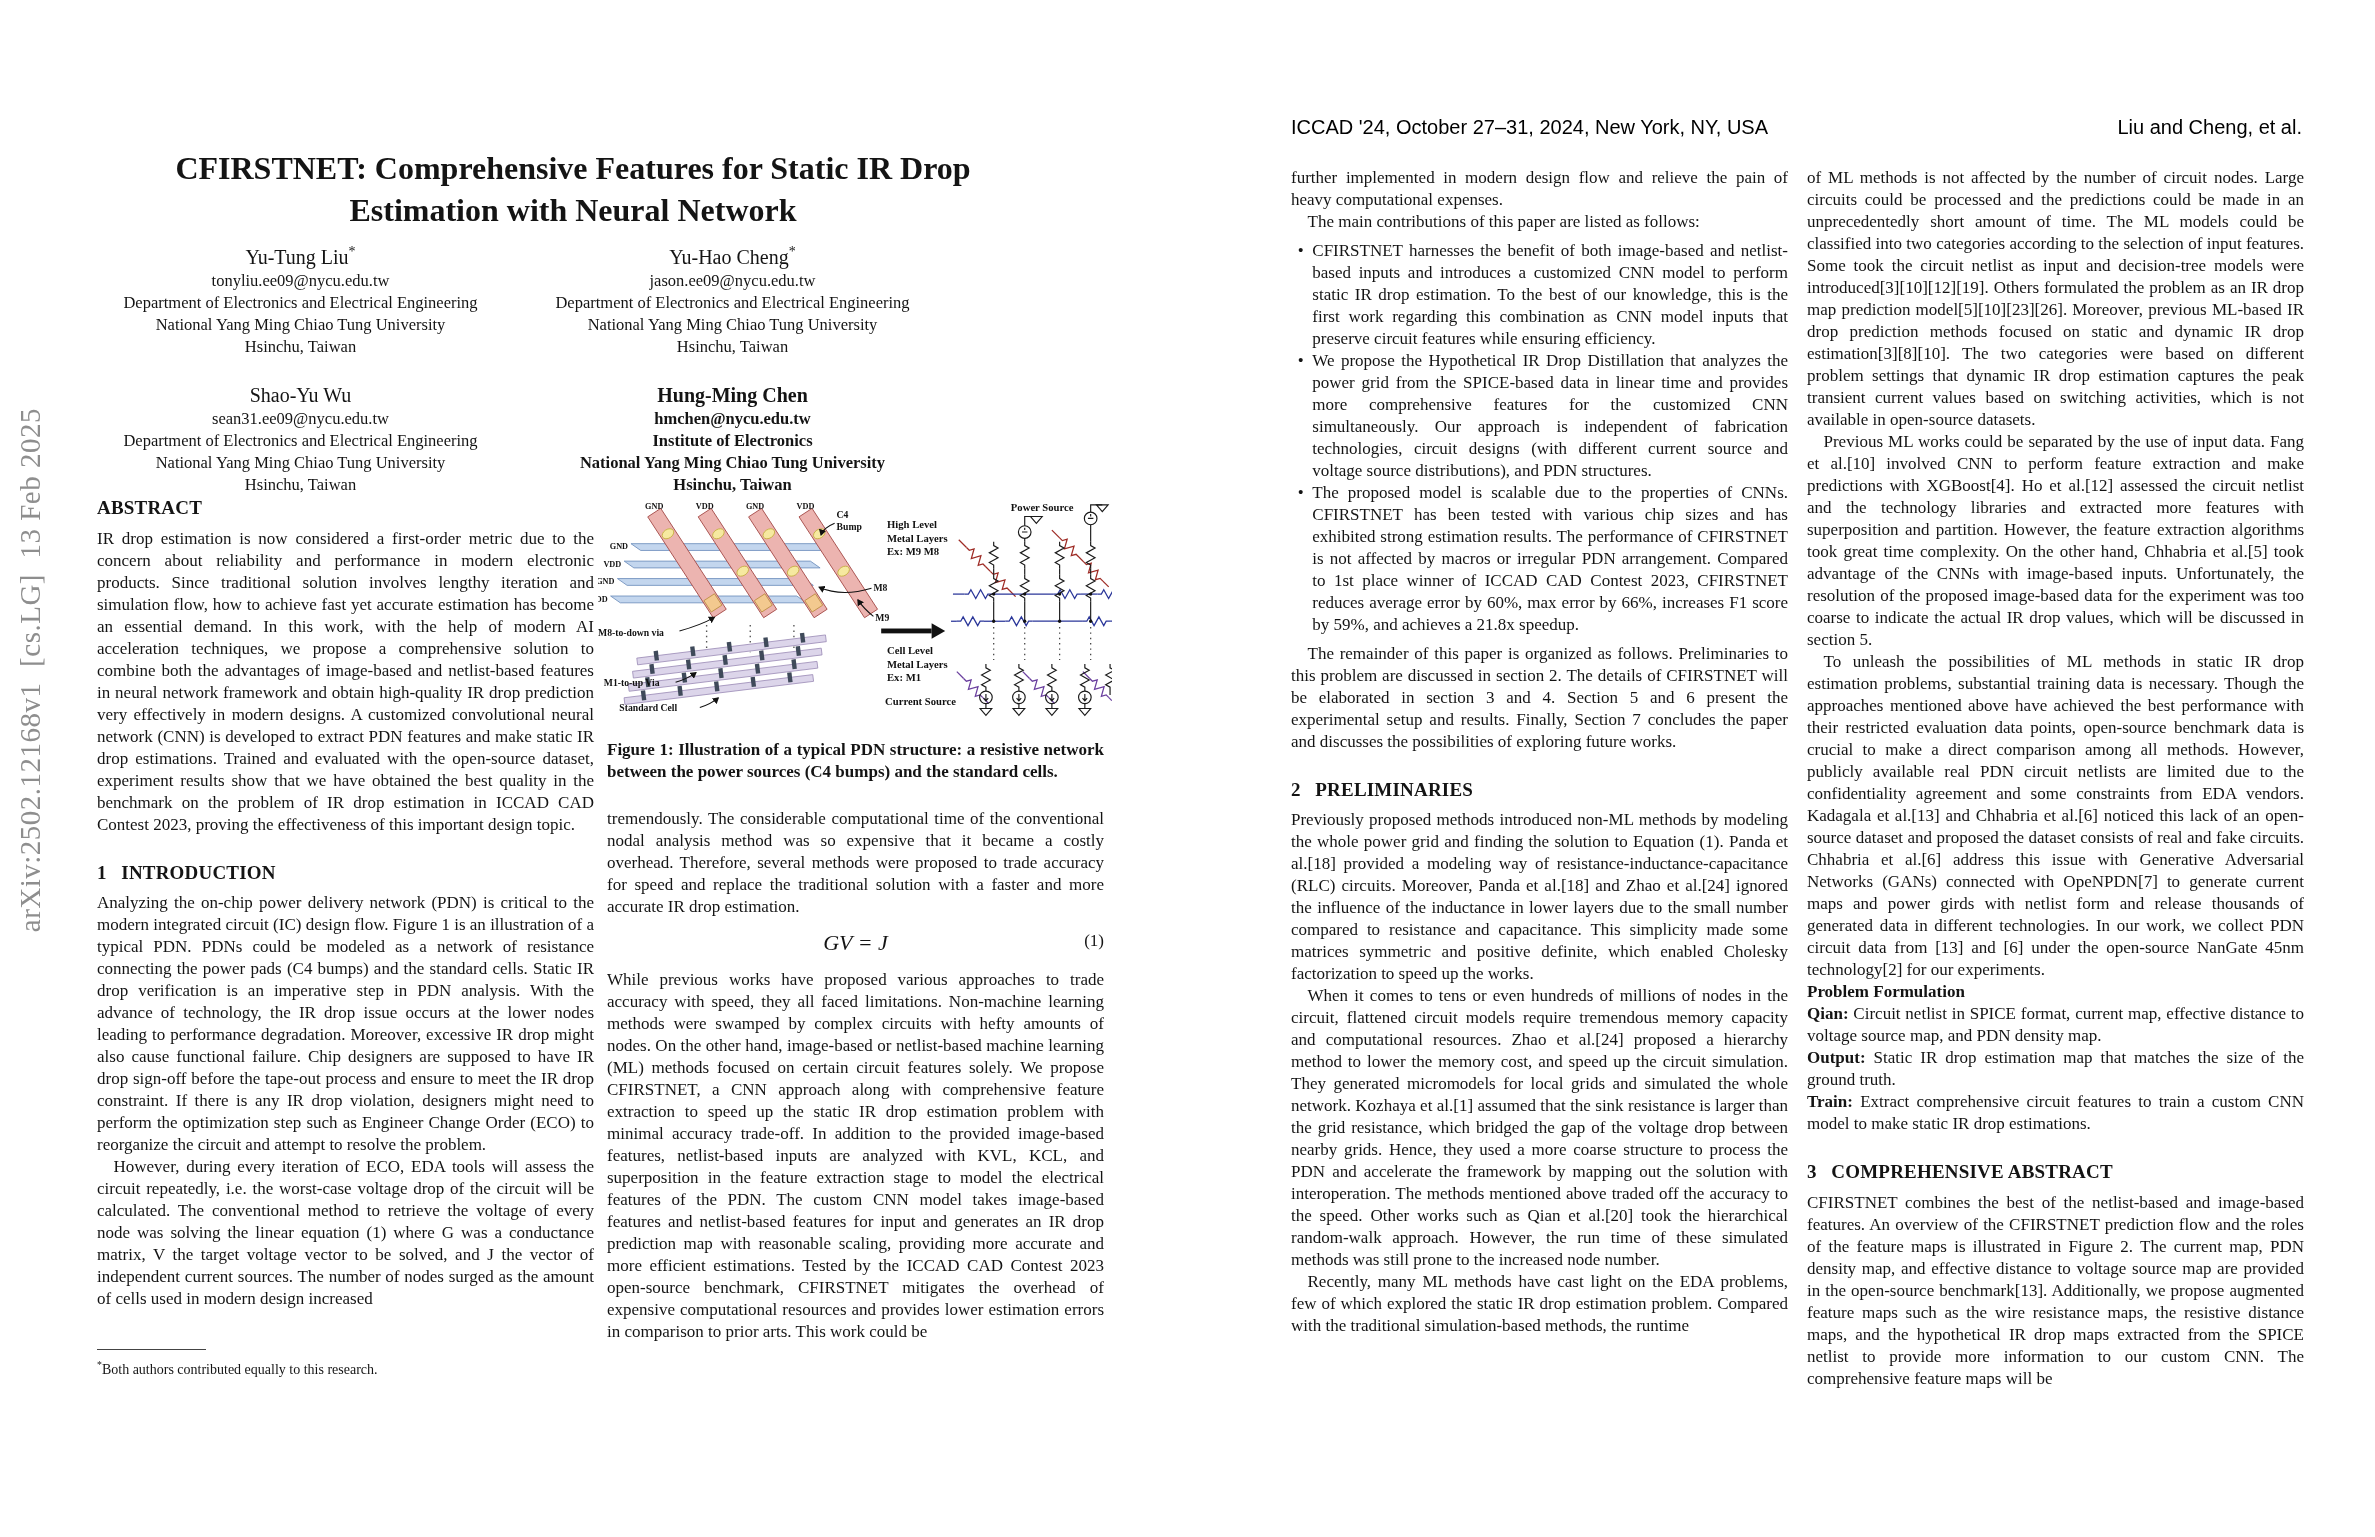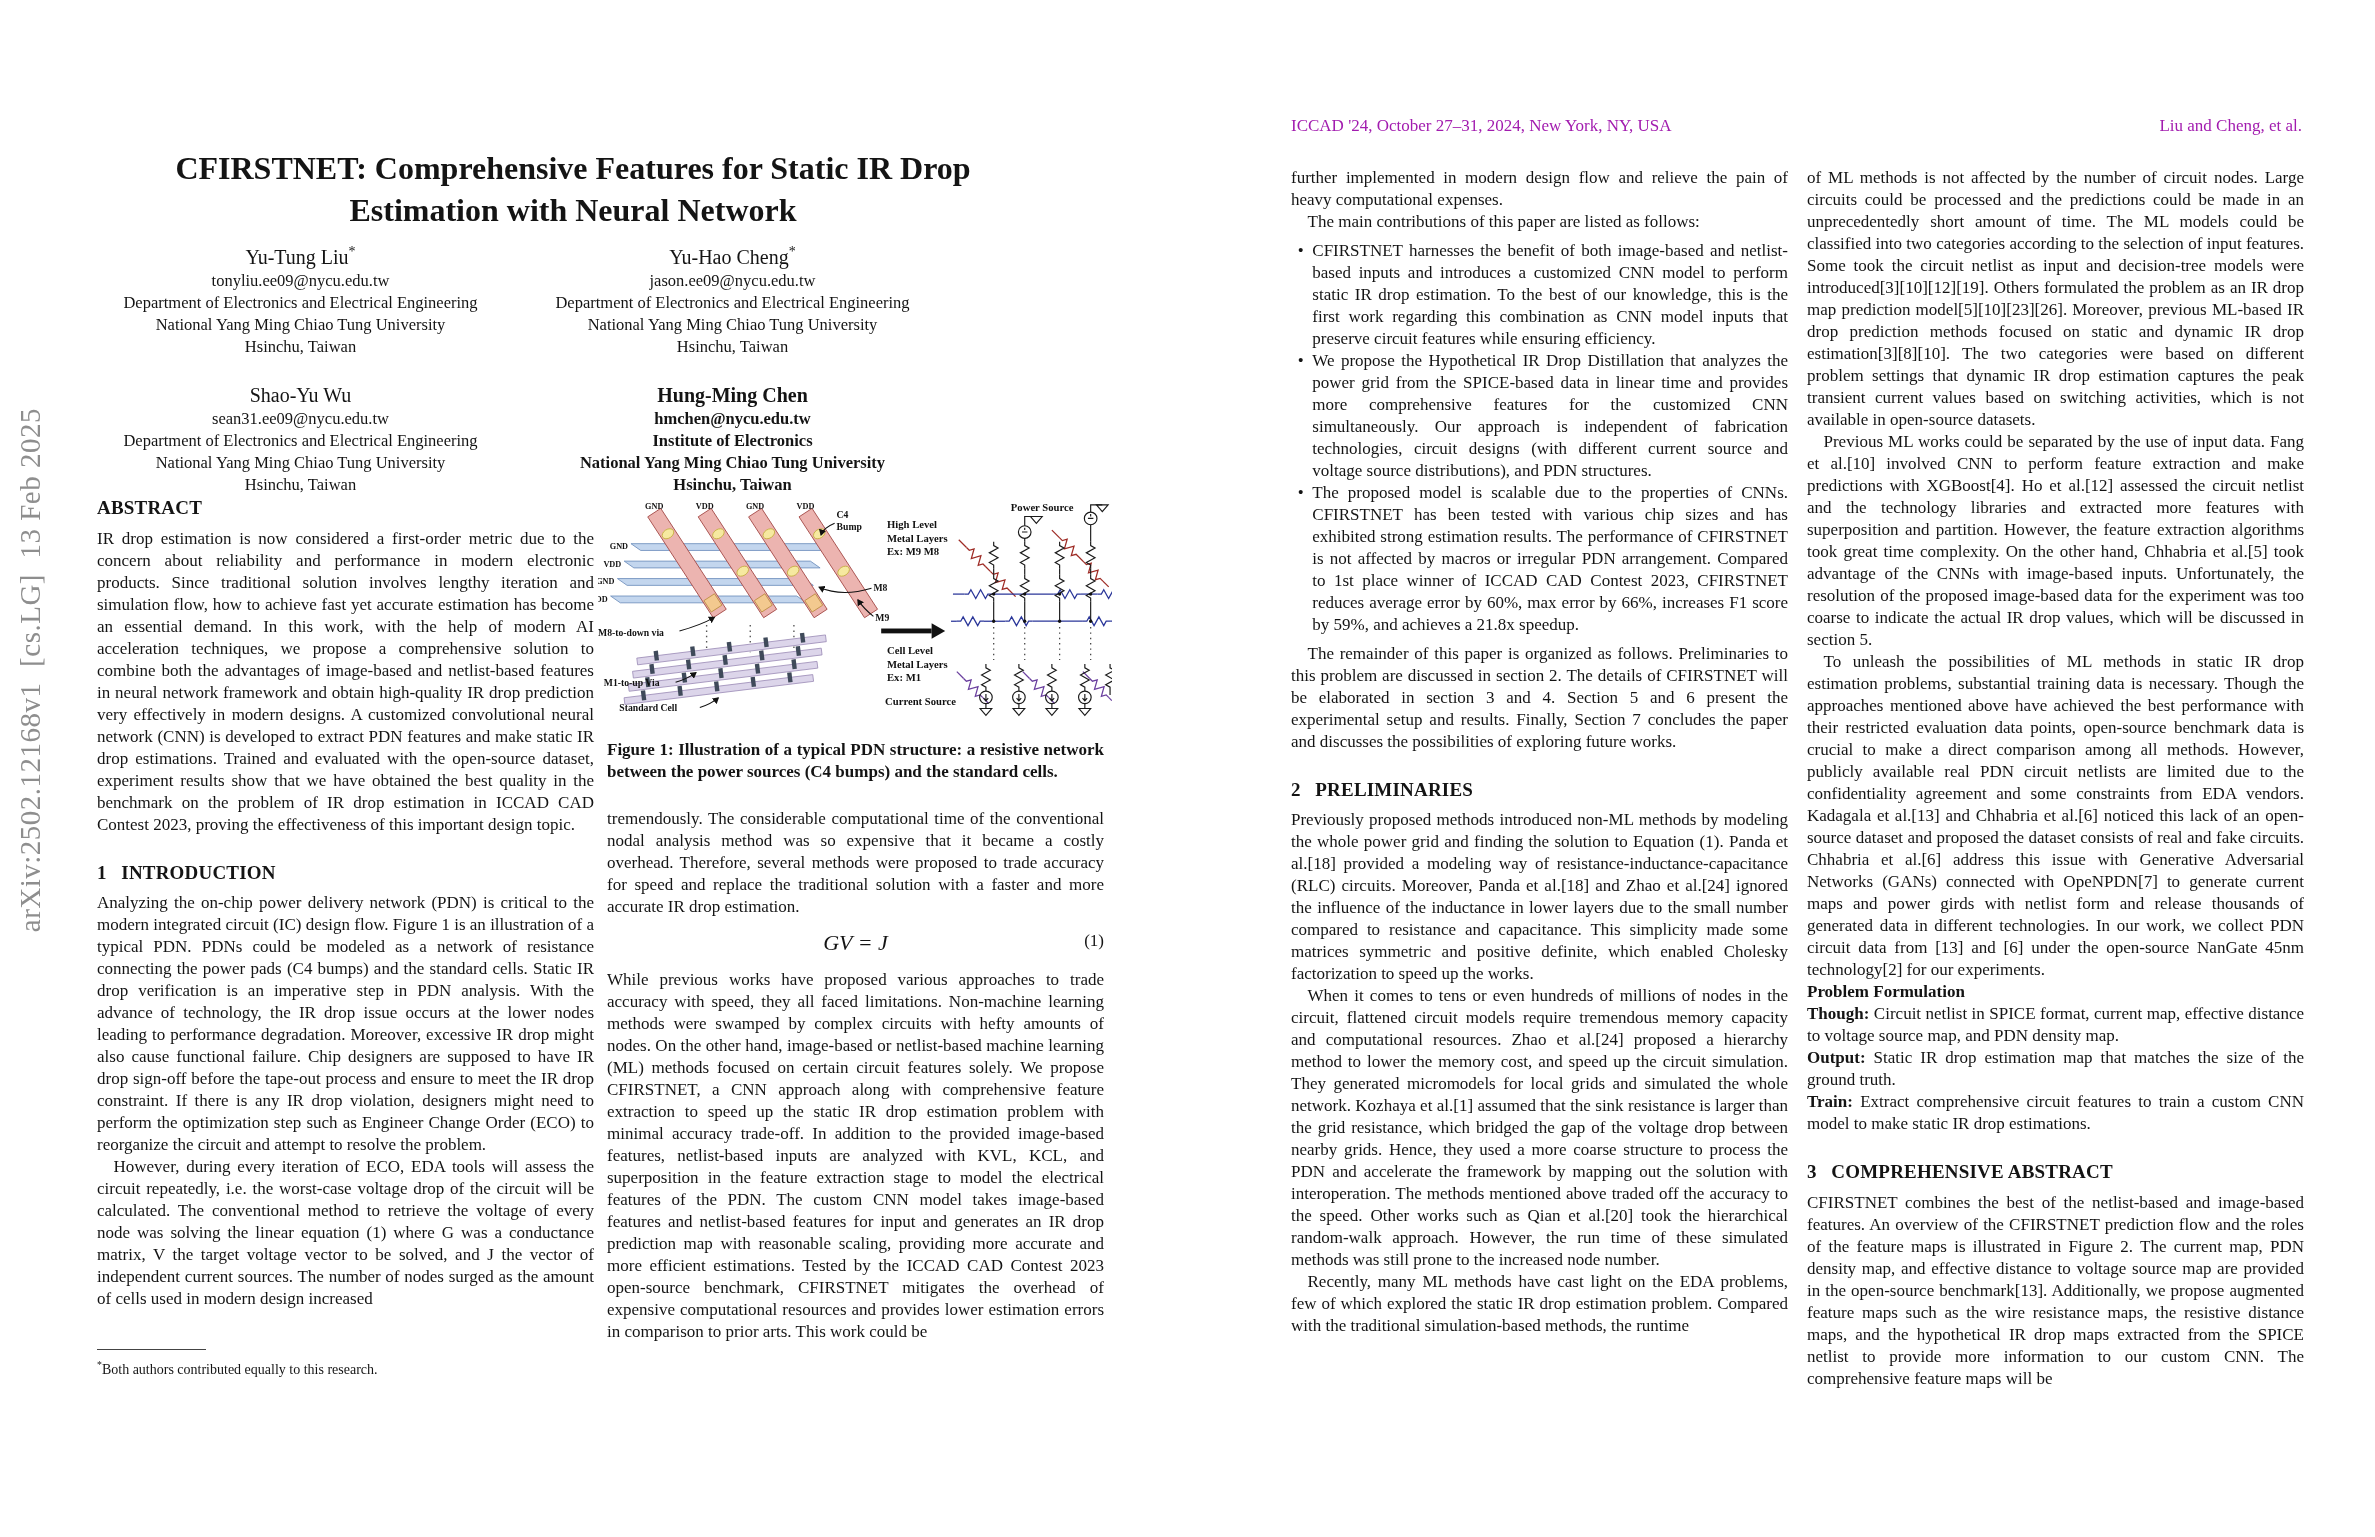--- a/index.html
+++ b/index.html
@@ -41,22 +41,22 @@
   .figsvg{display:block;width:514px;height:228px;margin-left:-8.7px;}
   .caption{font-size:17px;font-weight:bold;line-height:22px;text-align:justify;margin:11.6px 0 0 0;}
   .afterfig{margin-top:25px;}
 
   
   .footnote{position:absolute;left:97px;top:1349px;width:497px;}
   .fnrule{width:109px;border-top:1.3px solid #444;margin:0 0 5.8px 0;}
   .fntext{font-size:14px;line-height:17.5px;}
 
   
-  .runhead{position:absolute;top:116px;font-family:Liberation Serif, serif;
-    font-size:17px;color:#a21caf;}
+  .runhead{position:absolute;top:116px;font-family:Liberation Sans, sans-serif;
+    font-size:20px;color:#000000;}
   .rh-left{left:103px;}
   .rh-right{right:74px;text-align:right;}
 
   
   .figsvg text{font-family:"Liberation Serif",serif;fill:#111;}
   .fl{font-weight:bold;font-size:10px;}
   .fls{font-weight:bold;font-size:8.5px;}
   .flm{font-weight:bold;font-size:11px;}
   .wk{stroke:#1a1a1a;stroke-width:1.2;fill:none;}
   .wr{stroke:#9e2b25;stroke-width:1.3;fill:none;}
@@ -385,21 +385,21 @@
       <p class="bt ind">When it comes to tens or even hundreds of millions of nodes in the circuit, flattened circuit models require tremendous memory capacity and computational resources. Zhao et al.[24] proposed a hierarchy method to lower the memory cost, and speed up the circuit simulation. They generated micromodels for local grids and simulated the whole network. Kozhaya et al.[1] assumed that the sink resistance is larger than the grid resistance, which bridged the gap of the voltage drop between nearby grids. Hence, they used a more coarse structure to process the PDN and accelerate the framework by mapping out the solution with interoperation. The methods mentioned above traded off the accuracy to the speed. Other works such as Qian et al.[20] took the hierarchical random-walk approach. However, the run time of these simulated methods was still prone to the increased node number.</p>
       <p class="bt ind">Recently, many ML methods have cast light on the EDA problems, few of which explored the static IR drop estimation problem. Compared with the traditional simulation-based methods, the runtime</p>
     </div>
 
     <div class="col" style="left:619px;top:167px;">
       <p class="bt">of ML methods is not affected by the number of circuit nodes. Large circuits could be processed and the predictions could be made in an unprecedentedly short amount of time. The ML models could be classified into two categories according to the selection of input features. Some took the circuit netlist as input and decision-tree models were introduced[3][10][12][19]. Others formulated the problem as an IR drop map prediction model[5][10][23][26]. Moreover, previous ML-based IR drop prediction methods focused on static and dynamic IR drop estimation[3][8][10]. The two categories were based on different problem settings that dynamic IR drop estimation captures the peak transient current values based on switching activities, which is not available in open-source datasets.</p>
       <p class="bt ind">Previous ML works could be separated by the use of input data. Fang et al.[10] involved CNN to perform feature extraction and make predictions with XGBoost[4]. Ho et al.[12] assessed the circuit netlist and the technology libraries and extracted more features with superposition and partition. However, the feature extraction algorithms took great time complexity. On the other hand, Chhabria et al.[5] took advantage of the CNNs with image-based inputs. Unfortunately, the resolution of the proposed image-based data for the experiment was too coarse to indicate the actual IR drop values, which will be discussed in section 5.</p>
       <p class="bt ind">To unleash the possibilities of ML methods in static IR drop estimation problems, substantial training data is necessary. Though the approaches mentioned above have achieved the best performance with their restricted evaluation data points, open-source benchmark data is crucial to make a direct comparison among all methods. However, publicly available real PDN circuit netlists are limited due to the confidentiality agreement and some constraints from EDA vendors. Kadagala et al.[13] and Chhabria et al.[6] noticed this lack of an open-source dataset and proposed the dataset consists of real and fake circuits. Chhabria et al.[6] address this issue with Generative Adversarial Networks (GANs) connected with OpeNPDN[7] to generate current maps and power girds with netlist form and release thousands of generated data in different technologies. In our work, we collect PDN circuit data from [13] and [6] under the open-source NanGate 45nm technology[2] for our experiments.</p>
       <div>
         <p class="bt"><span class="plabel">Problem Formulation</span></p>
-        <p class="bt"><span class="plabel">Though:</span> <span>Circuit netlist in SPICE format, current map, effective distance to voltage source map, and PDN density map.</span></p>
+        <p class="bt"><span class="plabel">Qian:</span> <span>Circuit netlist in SPICE format, current map, effective distance to voltage source map, and PDN density map.</span></p>
         <p class="bt"><span class="plabel">Output:</span> <span>Static IR drop estimation map that matches the size of the ground truth.</span></p>
         <p class="bt"><span class="plabel">Train:</span> <span>Extract comprehensive circuit features to train a custom CNN model to make static IR drop estimations.</span></p>
       </div>
       <div class="hd sp1">
         <span class="num">3</span><span class="htx">COMPREHENSIVE ABSTRACT</span>
       </div>
       <p class="bt">CFIRSTNET combines the best of the netlist-based and image-based features. An overview of the CFIRSTNET prediction flow and the roles of the feature maps is illustrated in Figure 2. The current map, PDN density map, and effective distance to voltage source map are provided in the open-source benchmark[13]. Additionally, we propose augmented feature maps such as the wire resistance maps, the resistive distance maps, and the hypothetical IR drop maps extracted from the SPICE netlist to provide more information to our custom CNN. The comprehensive feature maps will be</p>
     </div>
   </div>
 </div>

